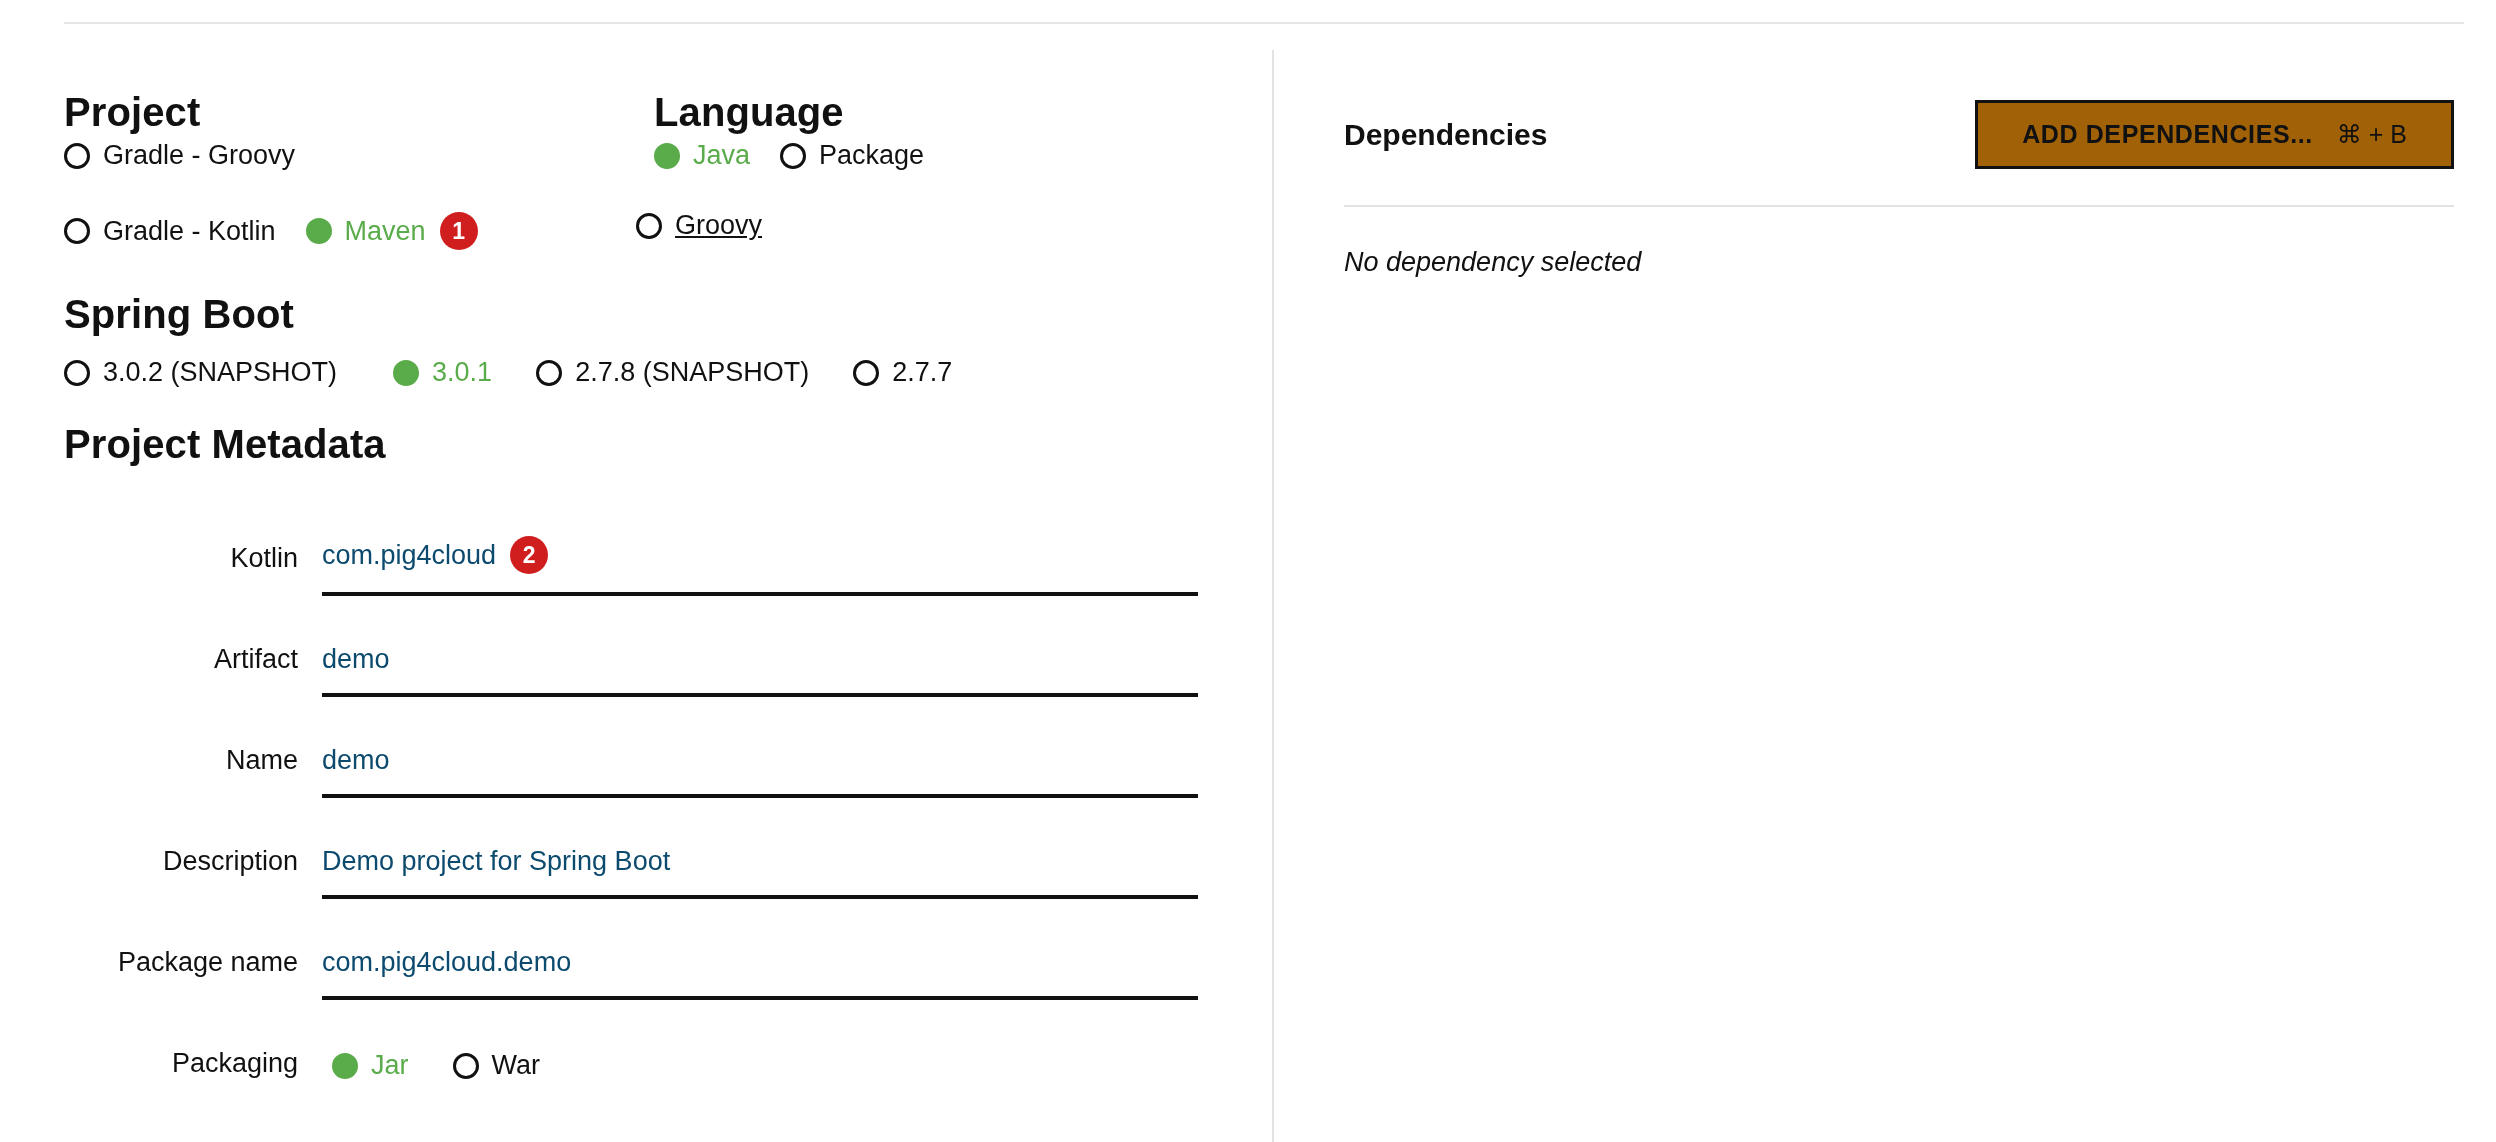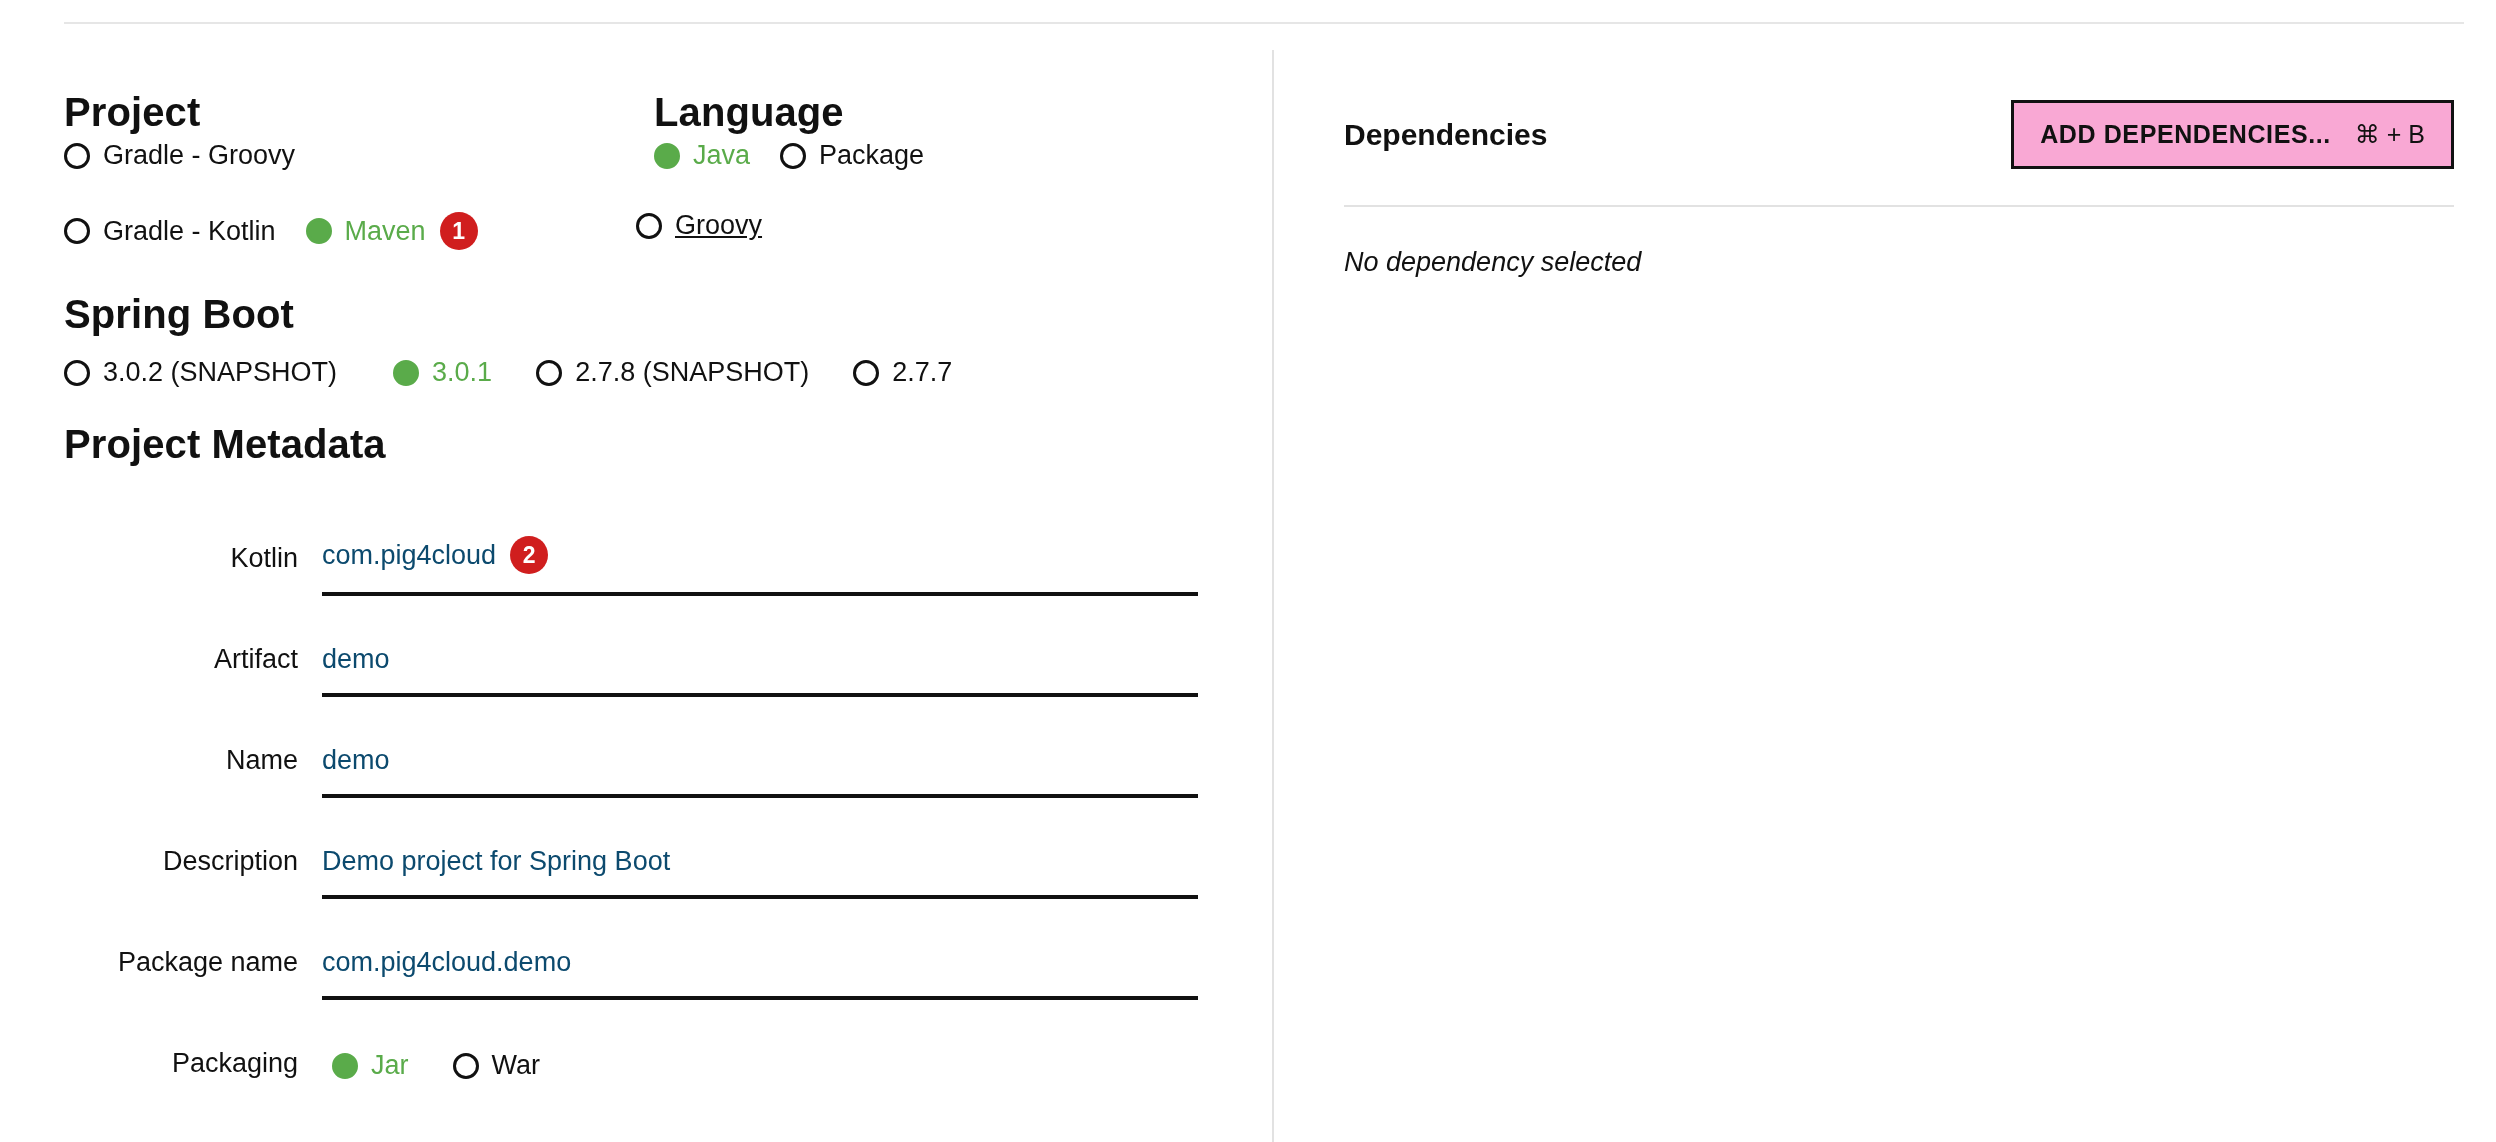--- a/index.html
+++ b/index.html
@@ -141,22 +141,22 @@
     justify-content: space-between;
     padding-bottom: 36px;
     border-bottom: 2px solid #e2e2e2;
   }
   .dep-title {
     font-size: 30px;
     font-weight: bold;
   }
   .add-dep-btn {
     border: 3px solid #111111;
-    background: #f9a8d4;
-    padding: 17px 26px;
+    background: #a16207;
+    padding: 17px 44px;
     font-size: 25px;
     font-weight: bold;
     letter-spacing: 0.6px;
     color: #111111;
     display: flex;
     align-items: center;
     cursor: pointer;
     font-family: "Liberation Sans", sans-serif;
   }
   .add-dep-shortcut {

